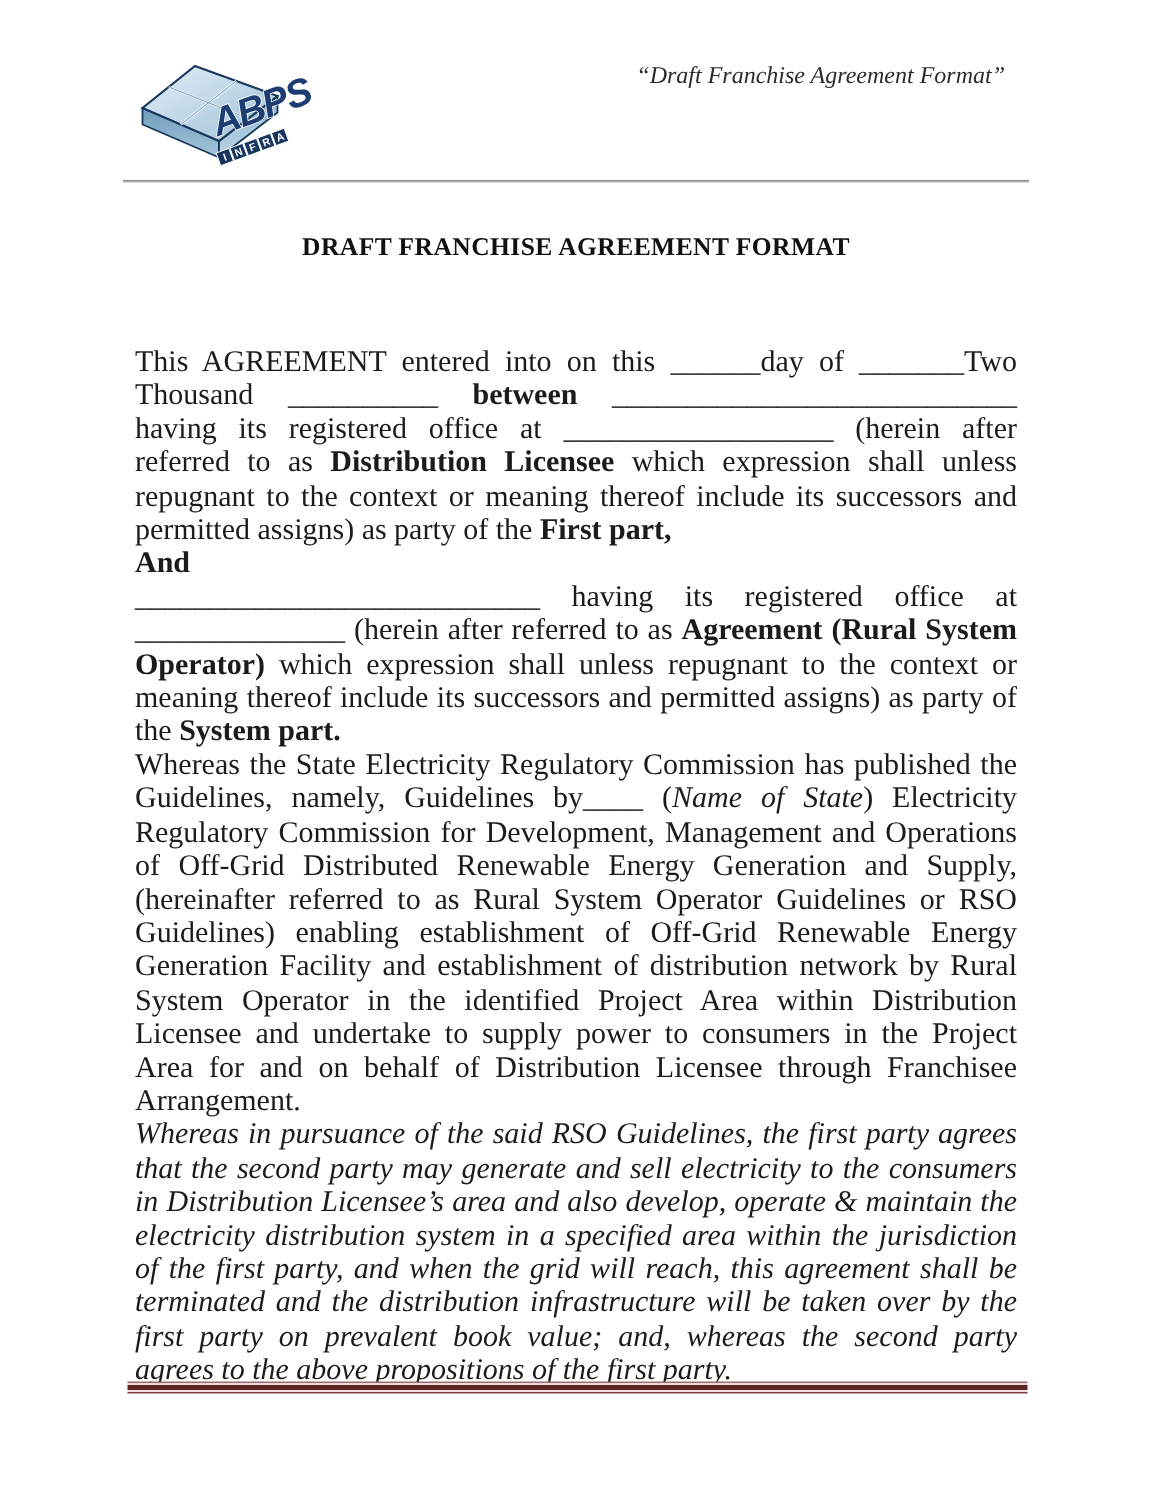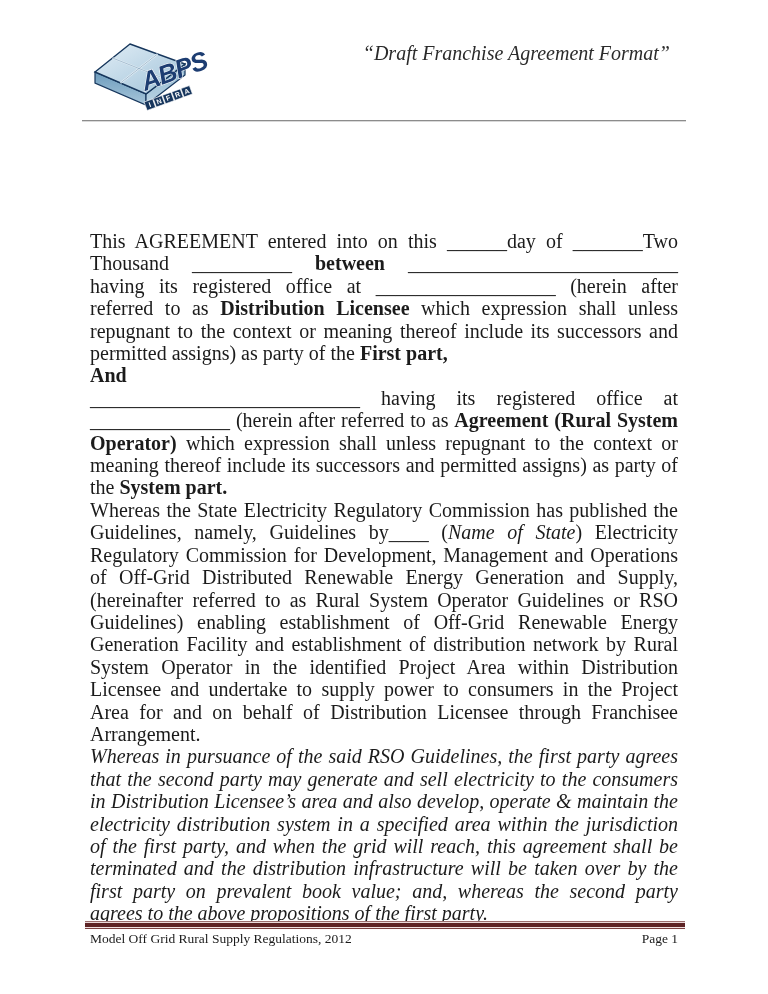--- a/index.html
+++ b/index.html
@@ -20,21 +20,21 @@
     left: 90px;
     top: 36px;
     width: 135px;
     height: 80px;
   }
   .header-quote {
     position: absolute;
     right: 98px;
     top: 42px;
     font-style: italic;
-    font-size: 20px;
+    font-size: 16px;
     color: #2b2b2b;
   }
   .header-rule {
     position: absolute;
     left: 82px;
     top: 120px;
     width: 604px;
     height: 2px;
     background: #8c8c8c;
     border-bottom: 1px solid #d9d9d9;
@@ -153,28 +153,25 @@
           <rect x="39.2" y="-8.5" width="9" height="9" fill="#17365d" stroke="#ffffff" stroke-width="0.6"></rect>
           <text x="43.7" y="-1.6" text-anchor="middle" font-family="Liberation Sans, sans-serif" font-size="7" font-weight="bold" fill="#ffffff">A</text>
         </g>
       </g>
     </svg>
   </div>
 
   <div class="header-quote">“Draft Franchise Agreement Format”</div>
   <div class="header-rule"></div>
 
+  <h1 class="doc-title">DRAFT FRANCHISE AGREEMENT FORMAT</h1>
 
   <main class="body-text">
     <p class="p1"><span>This AGREEMENT entered into on this ______day of _______Two Thousand __________ </span><b>between</b><span> ___________________________ having its registered office at __________________ (herein after referred to as </span><b>Distribution Licensee</b><span> which expression shall unless repugnant to the context or meaning thereof include its successors and permitted assigns) as party of the </span><b>First part,</b></p>
     <p class="p-and"><b>And</b></p>
     <p class="p2"><span>___________________________ having its registered office at ______________ (herein after referred to as </span><b>Agreement (Rural System Operator)</b><span> which expression shall unless repugnant to the context or meaning thereof include its successors and permitted assigns) as party of the </span><b>System part.</b></p>
     <p class="p3"><span>Whereas the State Electricity Regulatory Commission has published the Guidelines, namely, Guidelines by____ (</span><i>Name of State</i><span>) Electricity Regulatory Commission for Development, Management and Operations of Off-Grid Distributed Renewable Energy Generation and Supply, (hereinafter referred to as Rural System Operator Guidelines or RSO Guidelines) enabling establishment of Off-Grid Renewable Energy Generation Facility and establishment of distribution network by Rural System Operator in the identified Project Area within Distribution Licensee and undertake to supply power to consumers in the Project Area for and on behalf of Distribution Licensee through Franchisee Arrangement.</span></p>
     <p class="p4"><span>Whereas in pursuance of the said RSO Guidelines, the first party agrees that the second party may generate and sell electricity to the consumers in Distribution Licensee’s area and also develop, operate &amp; maintain the electricity distribution system in a specified area within the jurisdiction of the first party, and when the grid will reach, this agreement shall be terminated and the distribution infrastructure will be taken over by the first party on prevalent book value; and, whereas the second party agrees to the above propositions of the first party.</span></p>
   </main>
 
   <div class="footer-rule"></div>
-  <div class="footer-row">
-    <span>Model Off Grid Rural Supply Regulations, 2012</span>
-    <span>Page 1</span>
-  </div>
 
 </div>
 
 </body></html>

